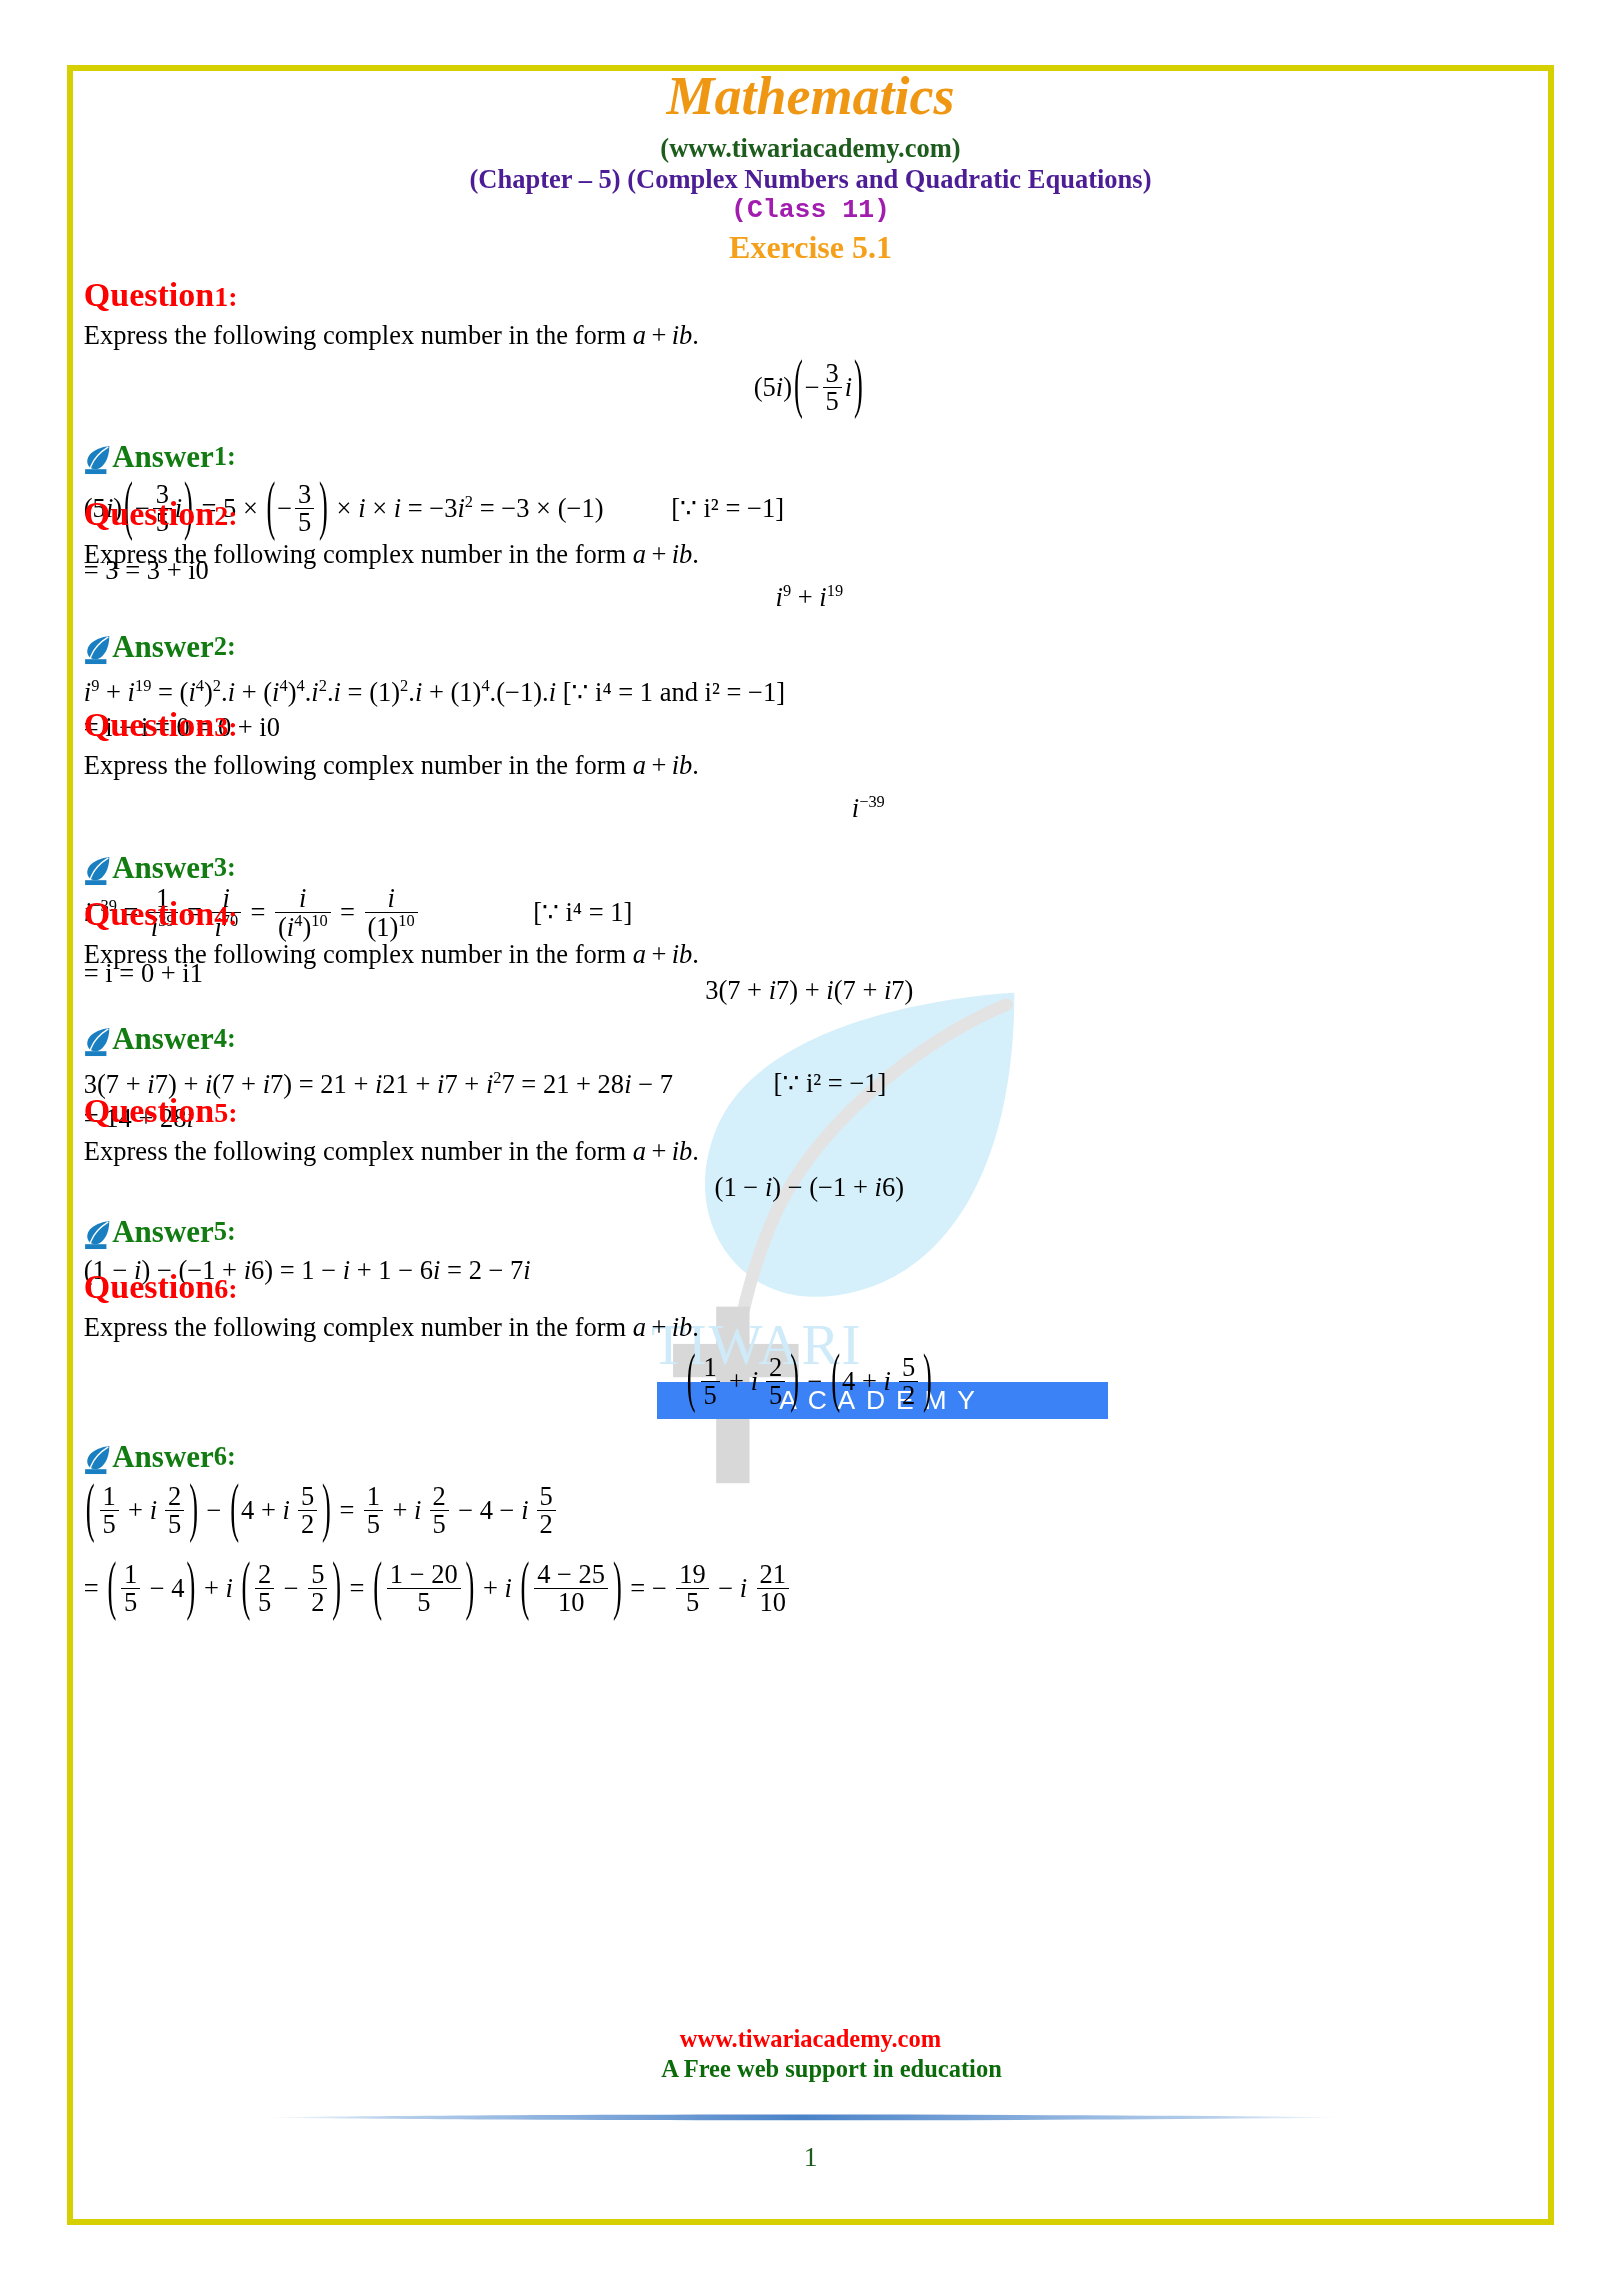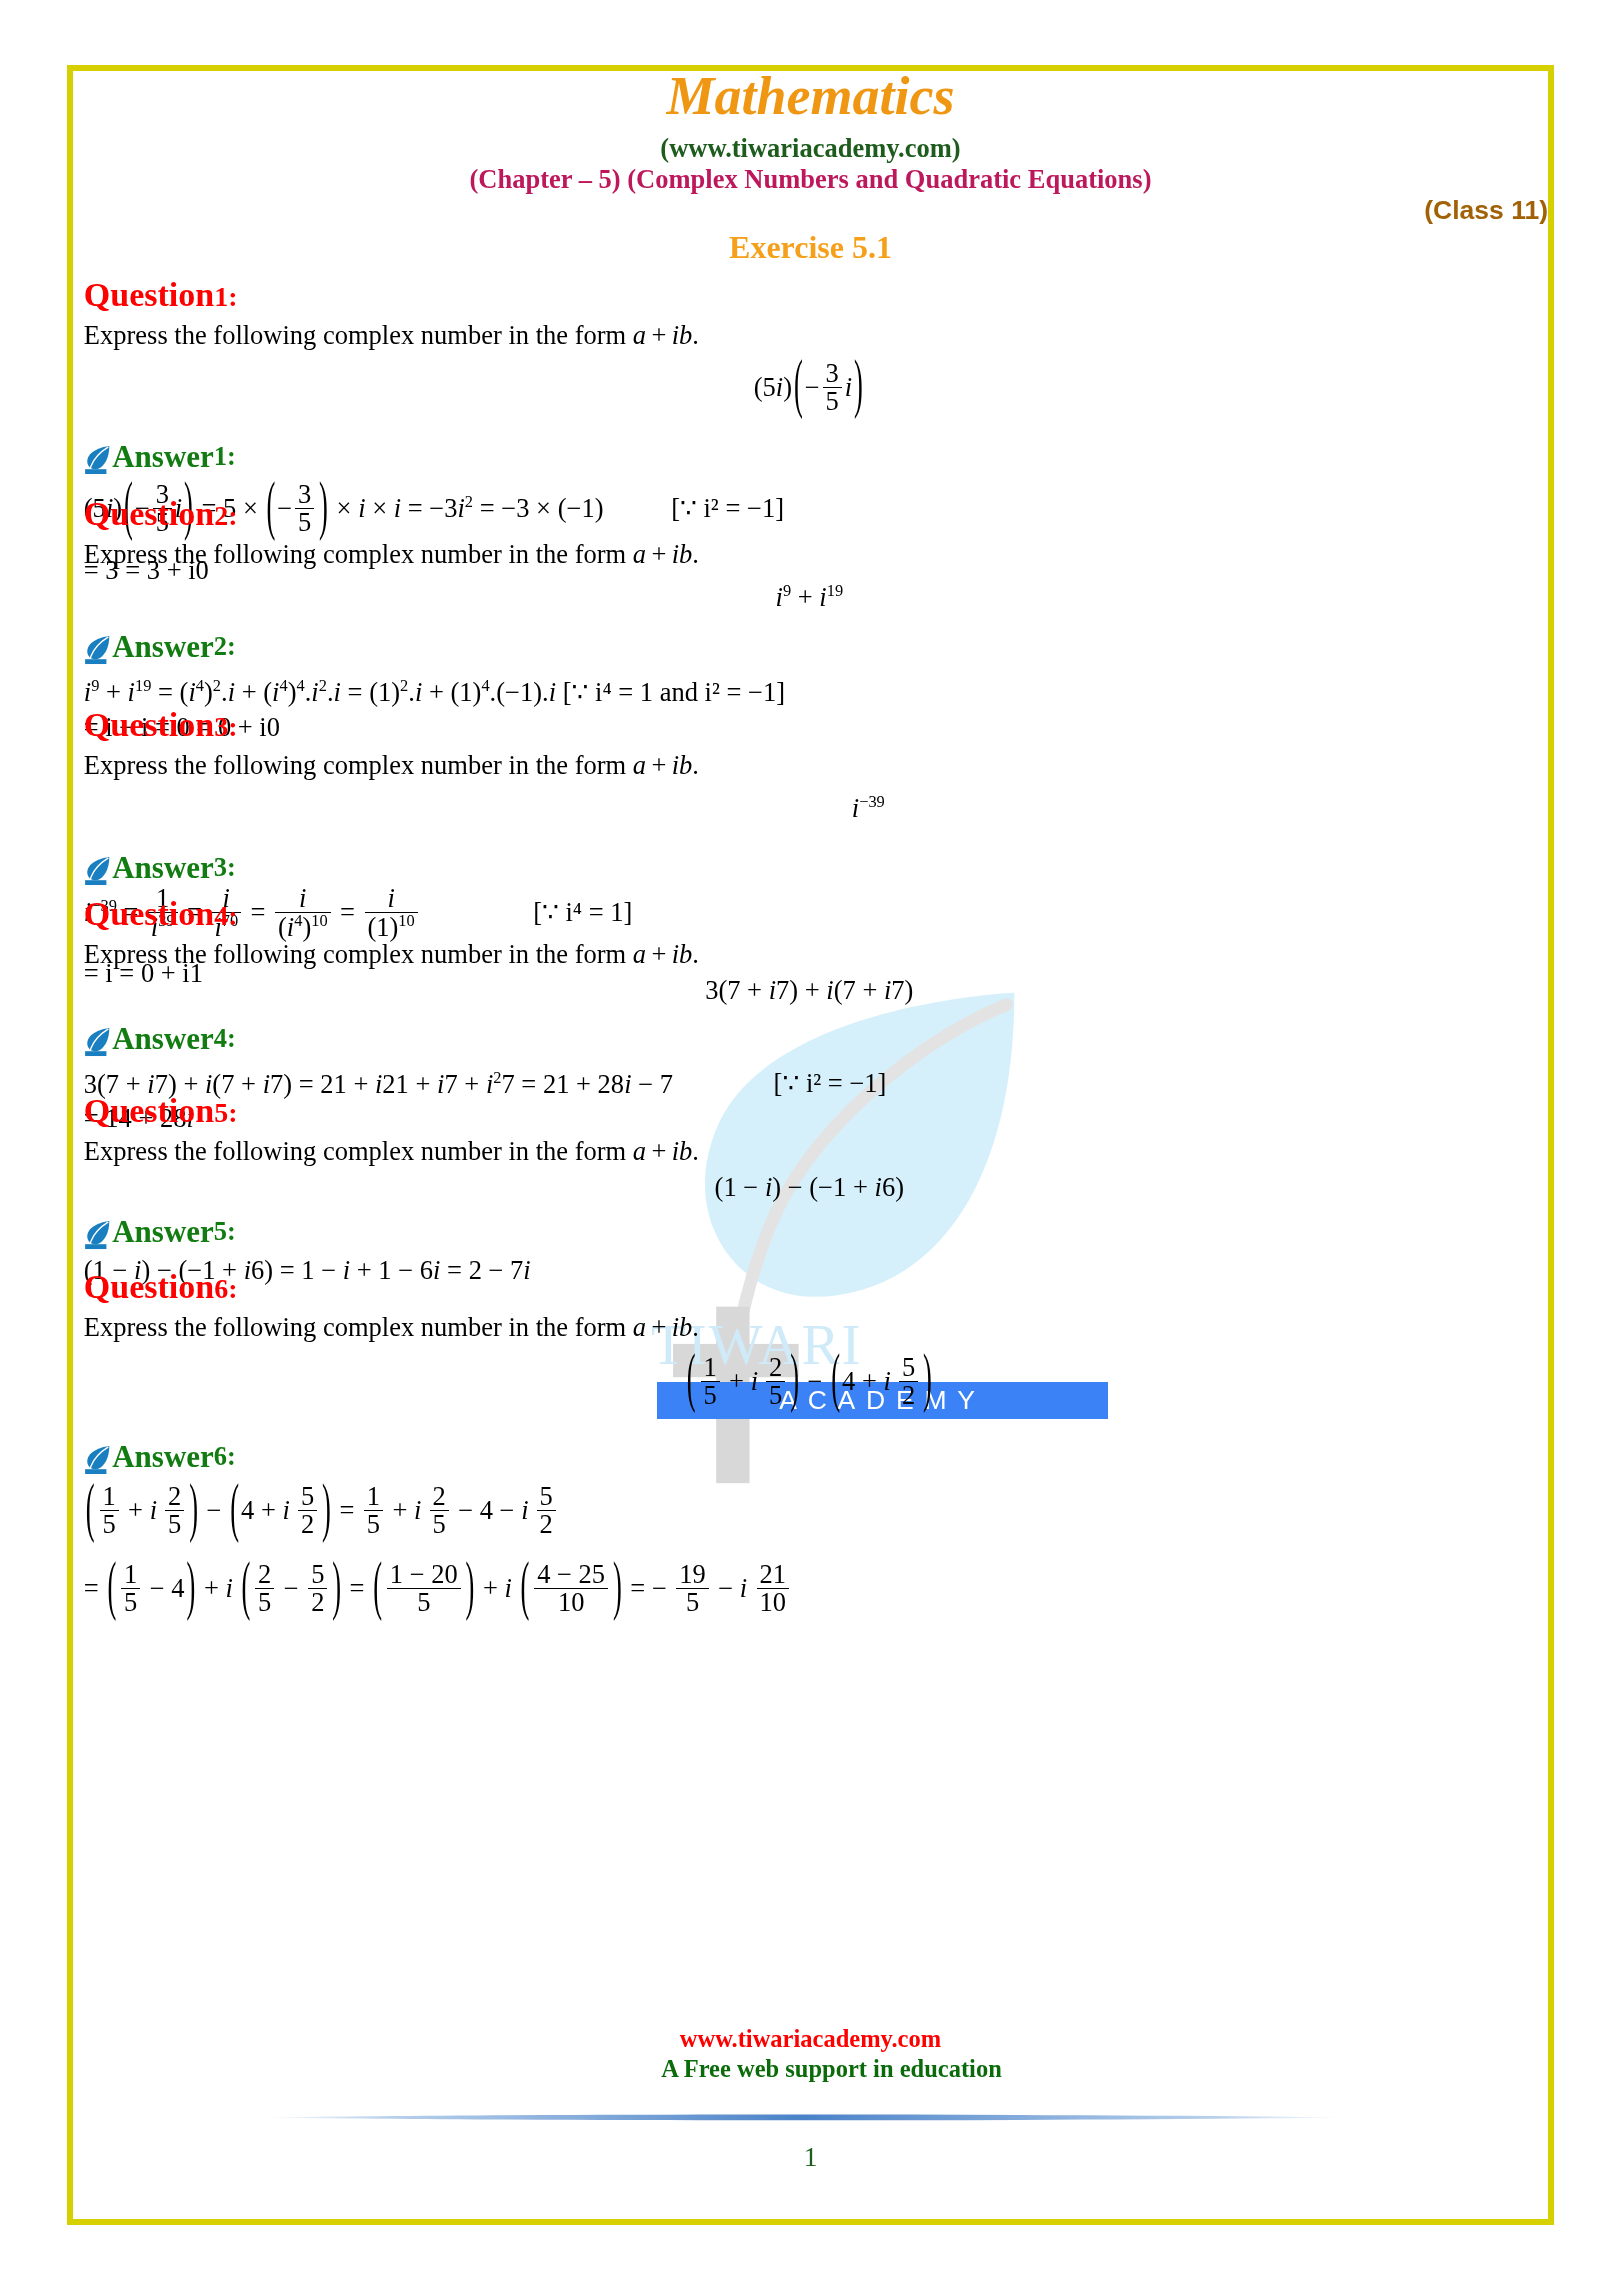--- a/index.html
+++ b/index.html
@@ -102,31 +102,31 @@
     color: #1d5c1d;
   }
   #title-chapter {
     position: absolute;
     left: 0; right: 0;
     top: 93px;
     text-align: center;
     font-family: "Liberation Serif", serif;
     font-weight: bold;
     font-size: 26.5px;
-    color: #be185d;
+    color: #4c1d95;
   }
   #title-class {
     position: absolute;
     left: 0; right: 0;
     top: 124px;
-    text-align: right;
-    font-family: Liberation Sans, sans-serif;
-    font-weight: bold;
-    font-size: 26.5px;
-    color: #a16207;
+    text-align: center;
+    font-family: Liberation Mono, monospace;
+    font-weight: bold;
+    font-size: 26.5px;
+    color: #a21caf;
   }
   #title-exercise {
     position: absolute;
     left: 0; right: 0;
     top: 158px;
     text-align: center;
     font-family: "Liberation Serif", serif;
     font-weight: bold;
     font-size: 32px;
     color: #f5a01a;

